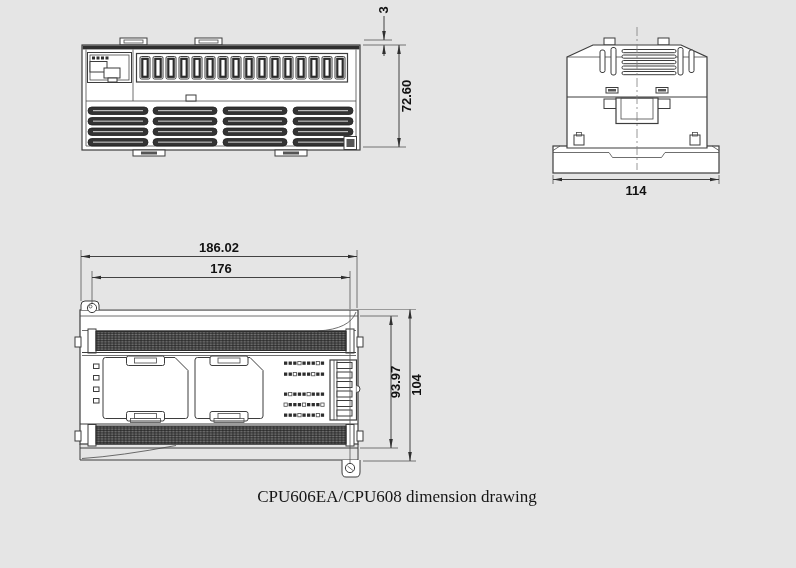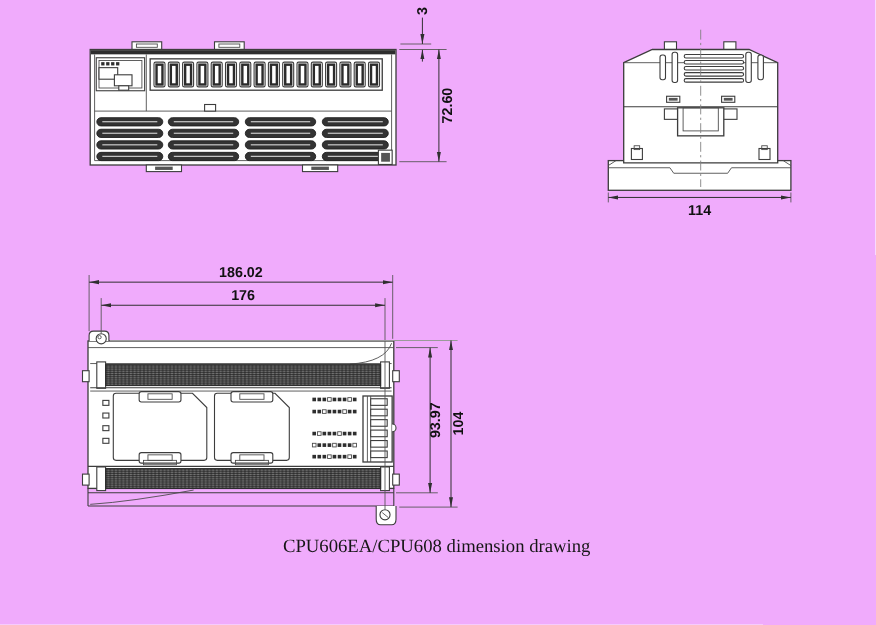--- a/index.html
+++ b/index.html
@@ -1,16 +1,16 @@
 <!DOCTYPE html>
 <html><head>
 <meta charset="utf-8">
 <style>
   html,body{margin:0;padding:0;background:#ffffff;}
-  .stage{position:relative;width:796px;height:568px;background:#f0abfc;overflow:hidden;
+  .stage{position:relative;width:796px;height:568px;background:#e5e5e5;overflow:hidden;
          font-family:"Liberation Sans",sans-serif;}
   .ln   {fill:#ffffff;stroke:#3d3d3d;stroke-width:1.2;}
   .lnt  {fill:#ffffff;stroke:#3d3d3d;stroke-width:1;}
   .ln2  {fill:none;stroke:#4a4a4a;stroke-width:0.8;}
   .thick{fill:none;stroke:#2b2b2b;stroke-width:2.2;}
   .dark {fill:#2e2e2e;stroke:none;}
   .grayfill{fill:#555555;stroke:none;}
   .vent {fill:#333333;stroke:#1f1f1f;stroke-width:0.8;}
   .hl   {fill:#c9c9c9;stroke:none;}
   .dim  {stroke:#2f2f2f;stroke-width:0.9;fill:none;}

